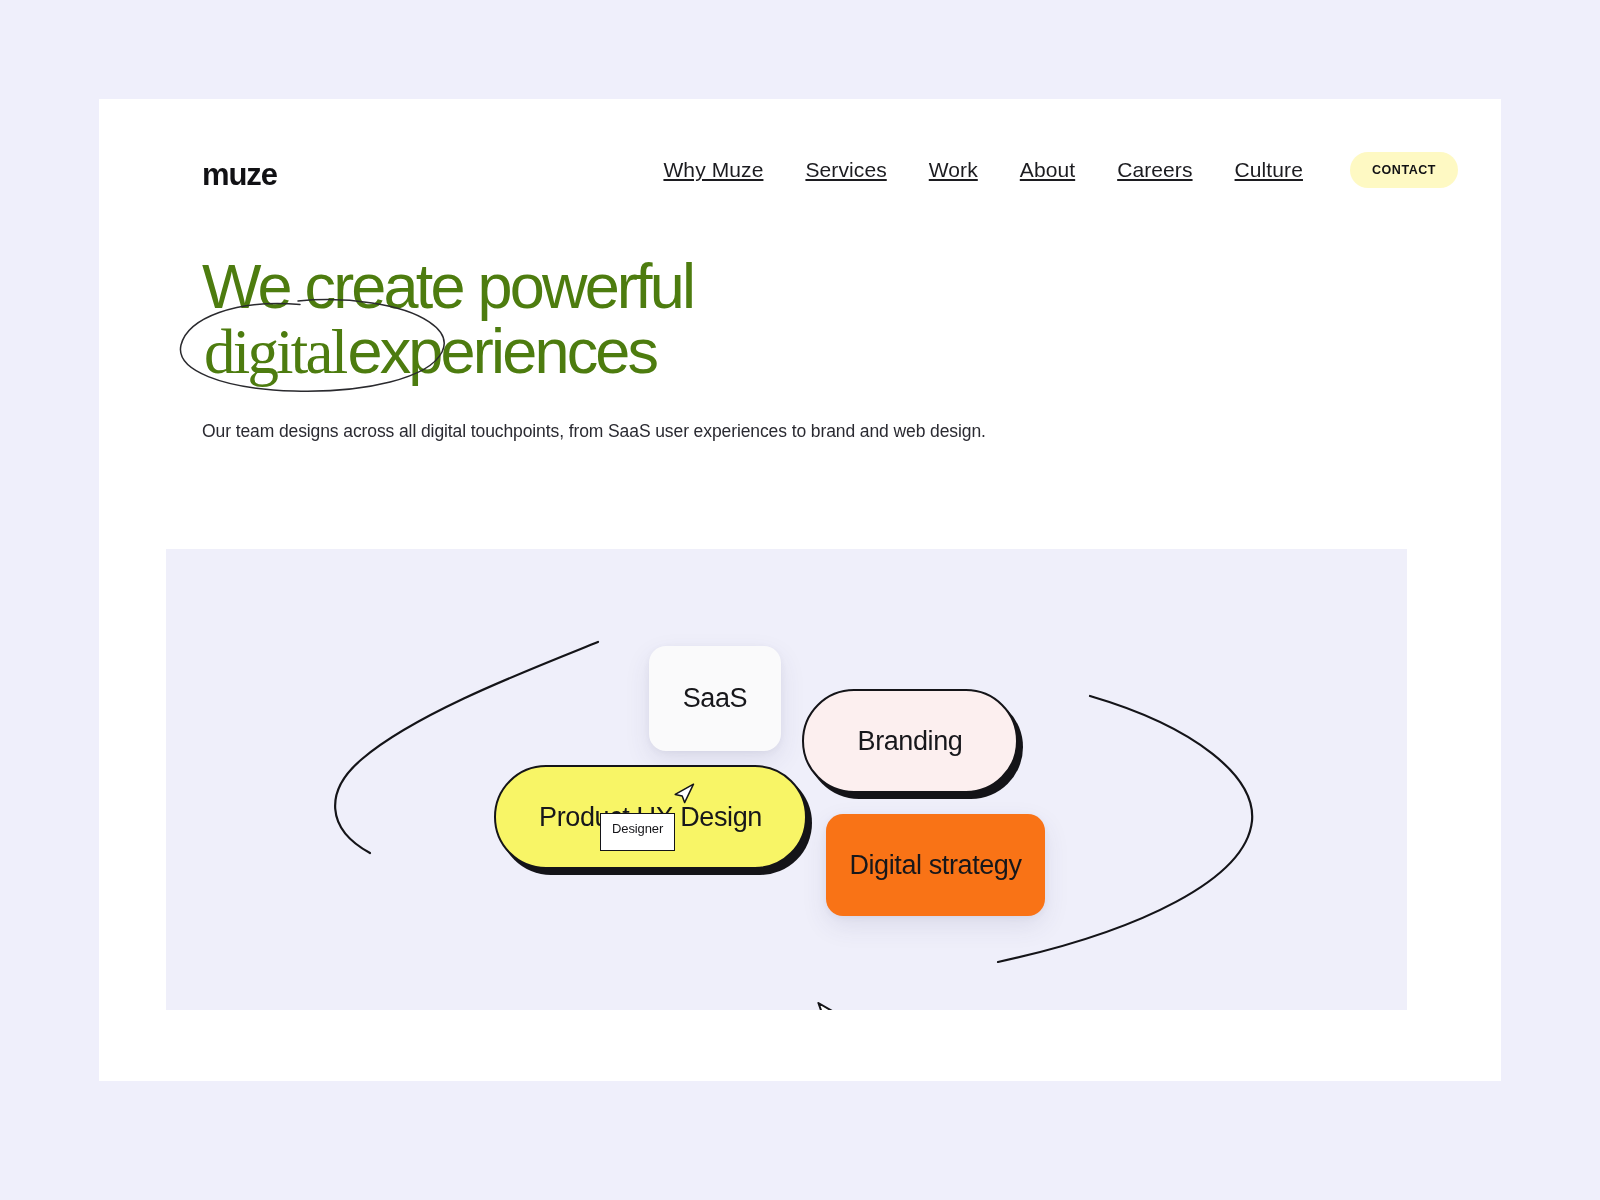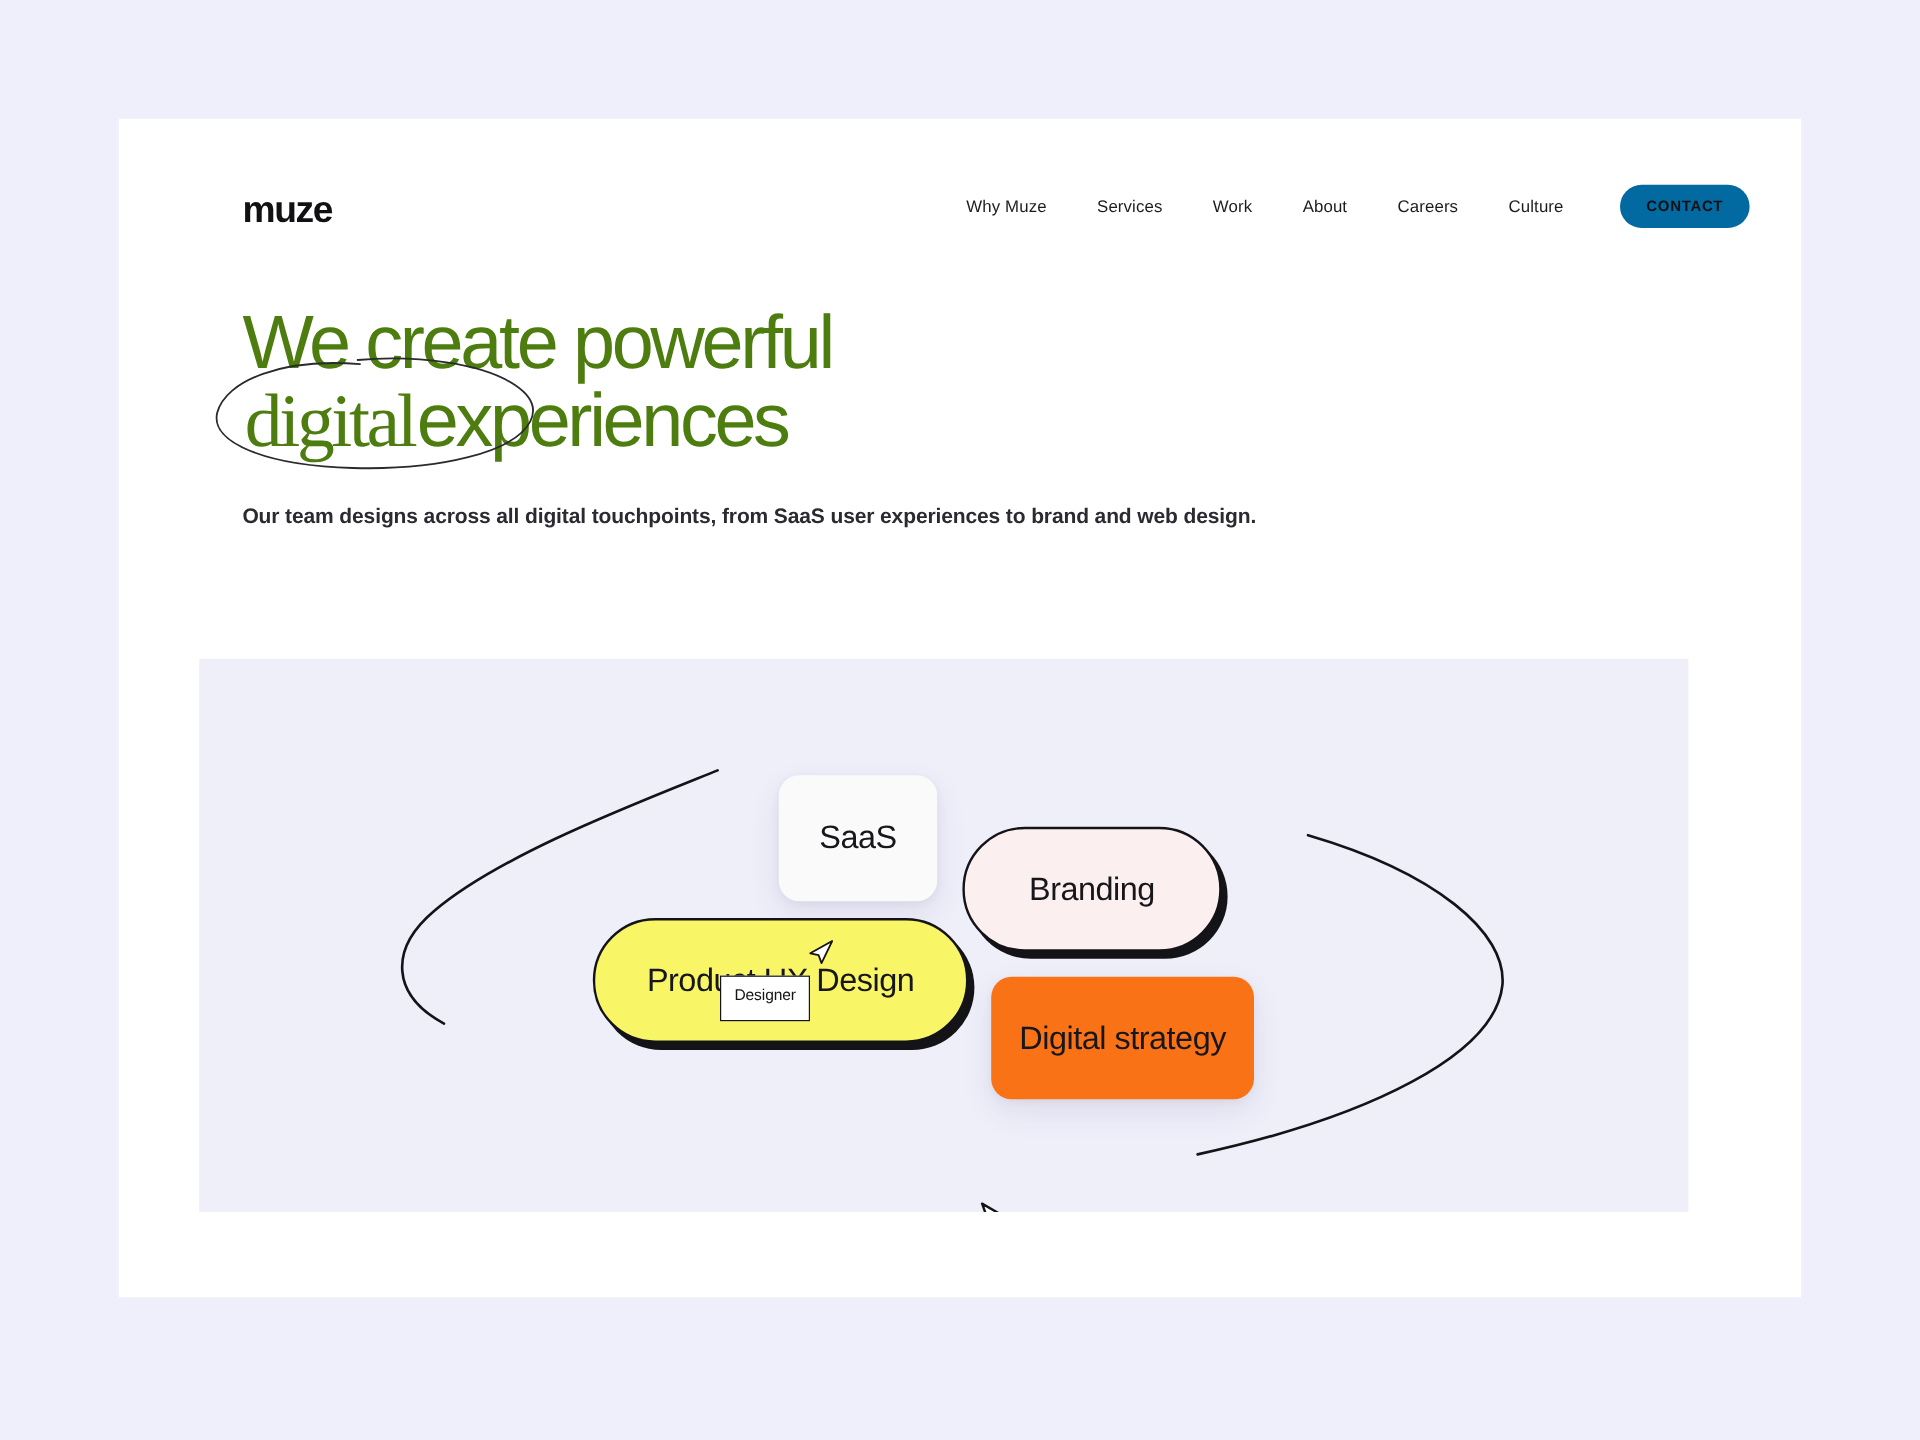--- a/index.html
+++ b/index.html
@@ -48,32 +48,33 @@
     line-height: 1;
   }
 
   .nav {
     display: flex;
     align-items: center;
     gap: 0px;
   }
 
   .nav-item {
-    font-size: 14px;
+    font-size: 21px;
     font-weight: 400;
     color: #1C1C20;
     padding: 8px 21px;
     white-space: nowrap;
     cursor: pointer;
     letter-spacing: 0.1px;
+    text-decoration: underline;
   }
 
   .contact-btn {
     margin-left: 26px;
-    background: #0369a1;
+    background: #fef9c3;
     border: none;
     border-radius: 999px;
     padding: 11px 22px 11px 22px;
     font-family: "Liberation Sans", sans-serif;
     font-size: 12.5px;
     font-weight: 700;
     letter-spacing: 0.55px;
     color: #111114;
     cursor: pointer;
   }
@@ -112,21 +113,20 @@
     pointer-events: none;
     overflow: visible;
   }
 
   .subhead {
     margin-top: 33px;
     font-size: 17.5px;
     line-height: 1.5;
     color: #2A2A31;
     letter-spacing: -0.1px;
-    font-weight: bold;
   }
 
   
   .illus-panel {
     position: absolute;
     left: 67px;
     top: 450px;
     width: 1241px;
     height: 461px;
     background: #EFEFFA;

